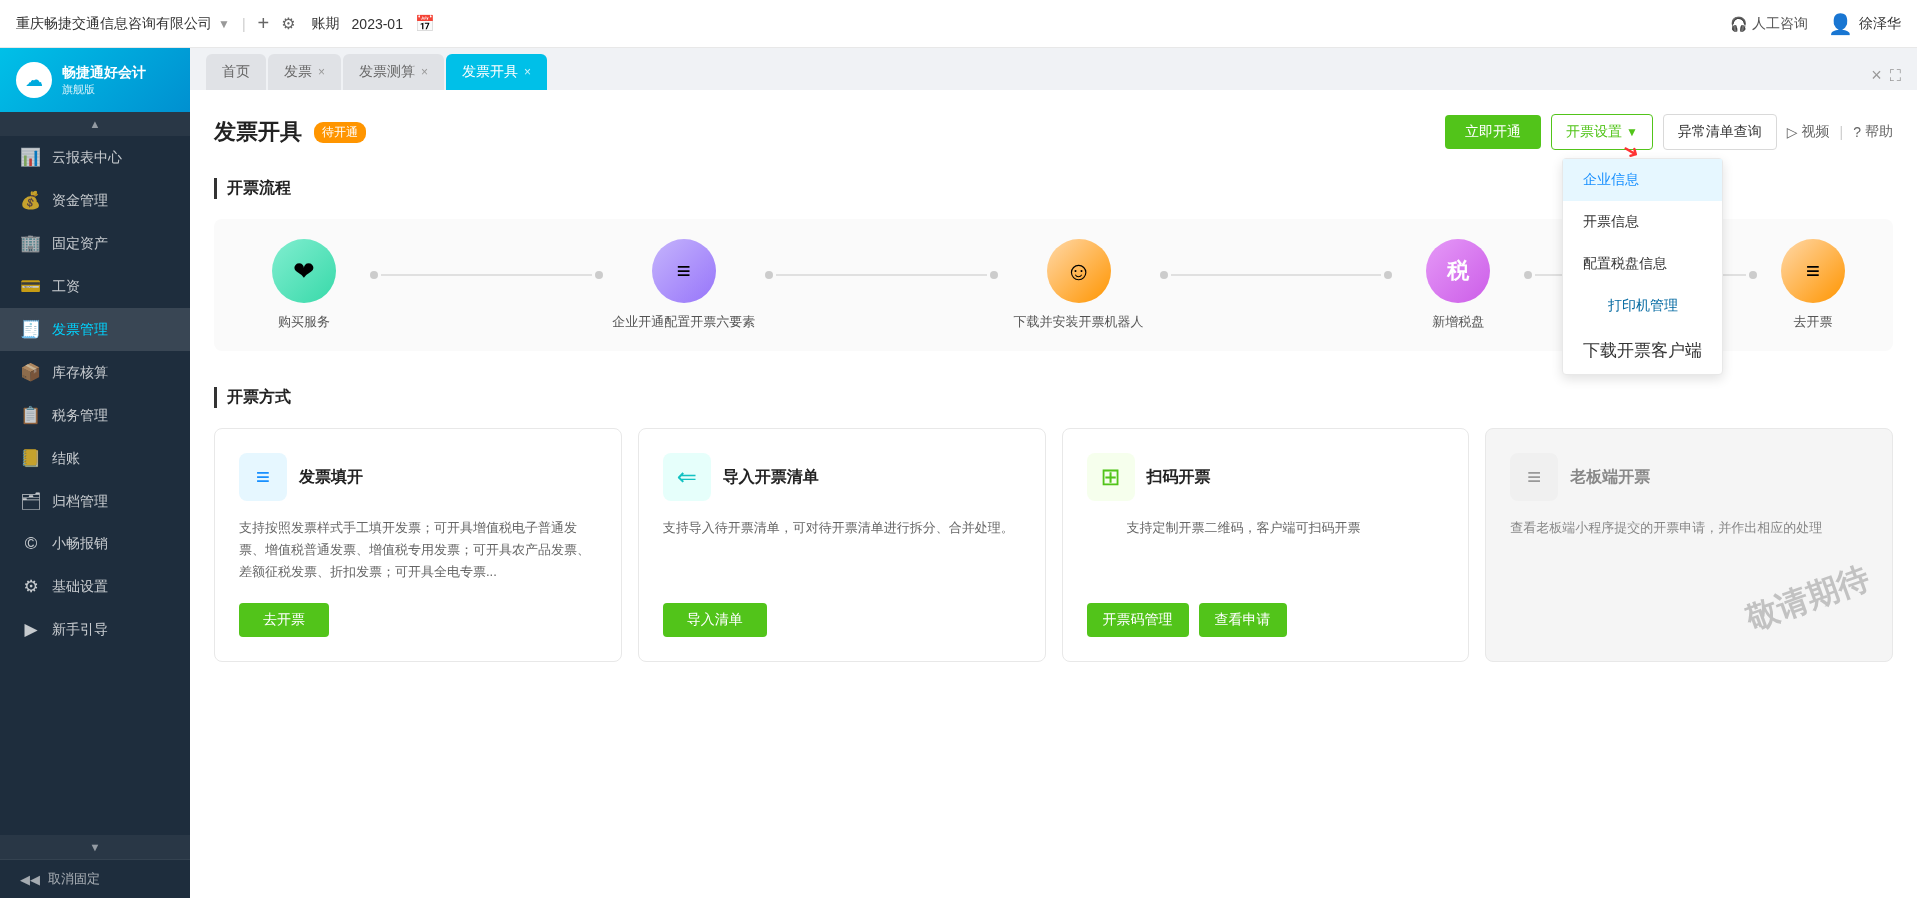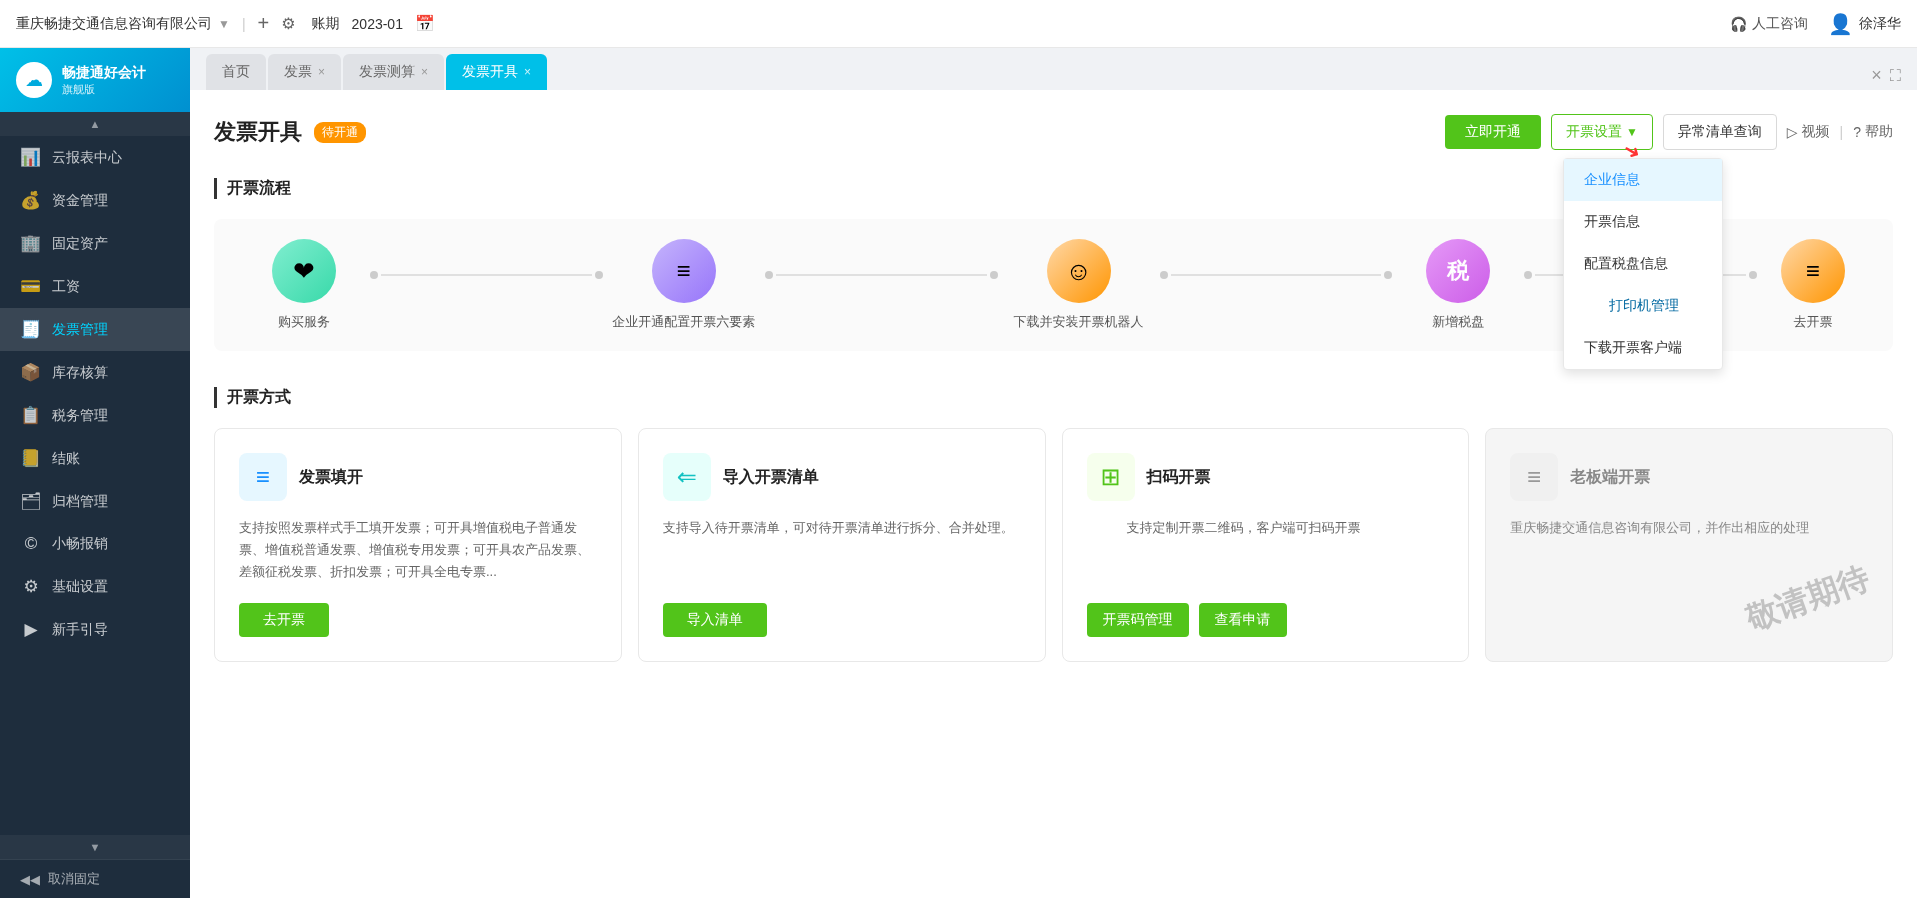--- a/index.html
+++ b/index.html
@@ -151,21 +151,21 @@
             </div>
             <div style="padding:12px 20px;cursor:pointer;color:#333;font-size:14px;">
               <span>开票信息</span>
             </div>
             <div style="padding:12px 20px;cursor:pointer;color:#333;font-size:14px;">
               <span>配置税盘信息</span>
             </div>
             <div style="padding:12px 12px;cursor:pointer;color:#0369a1;font-size:14px;margin-left:33px;">
               <span>打印机管理</span>
             </div>
-            <div style="padding:12px 20px;cursor:pointer;color:#333;font-size:14px;">
+            <div style="padding:12px 20px;cursor:pointer;color:#333;font-size:17px;">
               <span>下载开票客户端</span>
             </div>
           </div>
           <button style="background:#fff;color:#333;border:1px solid #d9d9d9;padding:8px 14px;border-radius:4px;cursor:pointer;font-size:14px;">异常清单查询</button>
           <div style="display:flex;align-items:center;gap:4px;color:#666;font-size:14px;cursor:pointer;">
             <span>▷</span>
             <span>视频</span>
           </div>
           <span style="color:#ccc;">|</span>
           <div style="display:flex;align-items:center;gap:4px;color:#666;font-size:14px;cursor:pointer;">
@@ -270,21 +270,21 @@
               <button style="background:#52c41a;color:#fff;border:none;padding:8px 16px;border-radius:4px;cursor:pointer;font-size:14px;font-weight:500;">开票码管理</button>
               <button style="background:#52c41a;color:#fff;border:none;padding:8px 16px;border-radius:4px;cursor:pointer;font-size:14px;font-weight:500;">查看申请</button>
             </div>
           </div>
 
           <div style="background:#f5f5f5;border:1px solid #e8e8e8;border-radius:8px;padding:24px;display:flex;flex-direction:column;position:relative;overflow:hidden;">
             <div style="display:flex;align-items:center;gap:12px;margin-bottom:16px;">
               <div style="width:48px;height:48px;border-radius:8px;background:#f0f0f0;color:#999;display:flex;align-items:center;justify-content:center;font-size:24px;">≡</div>
               <span style="font-size:16px;font-weight:600;color:#888;">老板端开票</span>
             </div>
-            <p style="font-size:13px;color:#888;line-height:1.7;margin-bottom:20px;flex:1;">重庆畅捷交通信息咨询有限公司，并作出相应的处理</p>
+            <p style="font-size:13px;color:#888;line-height:1.7;margin-bottom:20px;flex:1;">查看老板端小程序提交的开票申请，并作出相应的处理</p>
 
             <div style="font-size:32px;font-weight:bold;color:rgba(100,100,100,0.35);transform:rotate(-20deg);position:absolute;bottom:40px;right:20px;white-space:nowrap;">敬请期待</div>
           </div>
         </div>
       </div>
     </div>
   </div>
 </div>
 
 </body></html>

